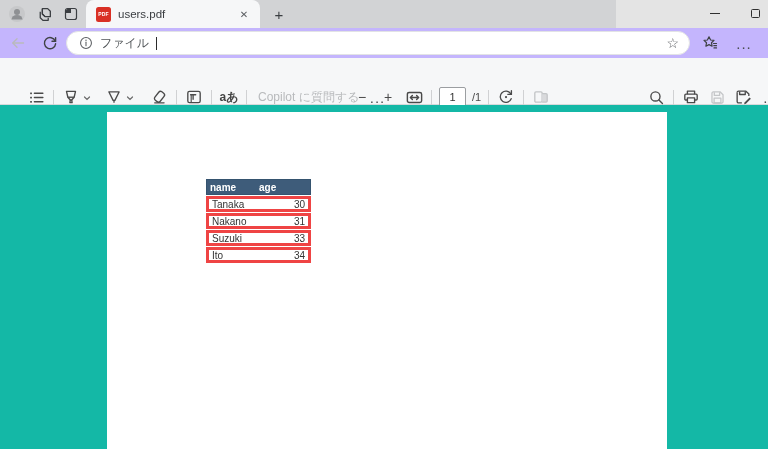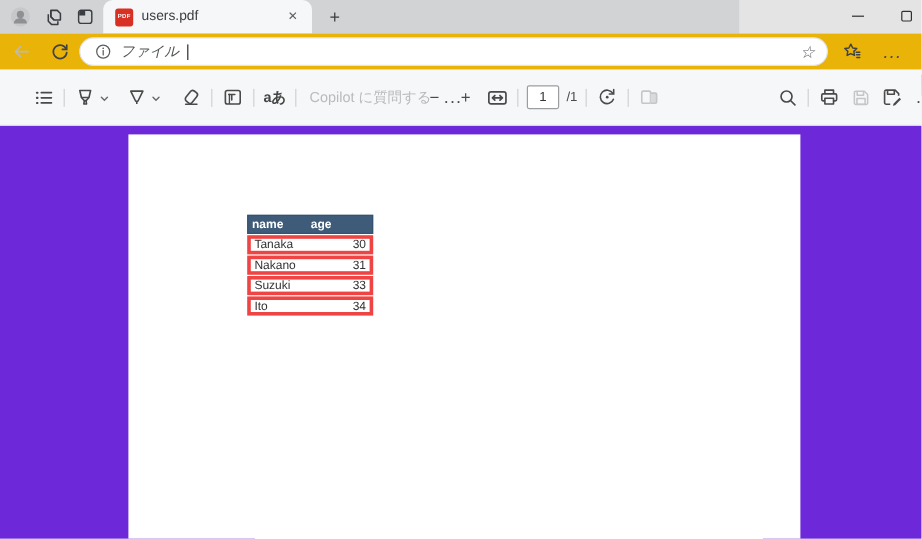--- a/index.html
+++ b/index.html
@@ -12,44 +12,44 @@
   .tab { position:absolute; left:86px; top:0; width:174px; height:28px; background:#f6f7f8; border-radius:8px 8px 0 0; display:flex; align-items:center; padding:0 8px 0 10px; }
   .pdf-badge { width:15px; height:15px; background:#d93025; border-radius:2.5px; color:#fff; font-size:5px; font-weight:bold; display:flex; align-items:center; justify-content:center; letter-spacing:.2px; }
   .tab-title { font-size:11.5px; color:#3a3d41; margin-left:7px; flex:1; white-space:nowrap; overflow:hidden; }
   .tab-close { font-size:10px; color:#5a5d61; width:16px; height:16px; display:flex; align-items:center; justify-content:center; border-radius:3px; cursor:pointer; }
   .newtab { position:absolute; left:268px; top:4px; width:22px; height:20px; display:flex; align-items:center; justify-content:center; font-size:15px; color:#3a3d41; cursor:pointer; }
   .win-btn { position:absolute; top:0; width:30px; height:26px; display:flex; align-items:center; justify-content:center; cursor:pointer; }
   .win-min-glyph { width:10px; height:1px; background:#303030; }
   .win-max-glyph { width:9px; height:9px; border:1.2px solid #303030; border-radius:1.5px; }
 
   
-  .addr-row { position:absolute; left:0; top:28px; width:768px; height:30px; background:#eab308;font-style:italic; }
+  .addr-row { position:absolute; left:0; top:28px; width:768px; height:30px; background:#c4b5fd; }
   .nav-btn { position:absolute; top:5px; width:24px; height:20px; display:flex; align-items:center; justify-content:center; cursor:pointer; }
   .addr-pill { position:absolute; left:66px; top:3px; width:624px; height:24px; background:#fff; border:1px solid #e2e3e5; border-radius:12px; display:flex; align-items:center; padding:0 10px 0 12px; }
   .addr-text { font-size:12px; color:#4f5356; margin-left:7px; }
   .addr-caret { width:1px; height:13px; background:#2b2b2b; margin-left:7px; }
   .addr-star { margin-left:auto; font-size:14px; color:#5a5d61; cursor:pointer; line-height:1; }
   .addr-ext { position:absolute; top:4px; display:flex; align-items:center; justify-content:center; width:24px; height:22px; cursor:pointer; }
   .dots-glyph { font-size:15px; color:#4a4d50; letter-spacing:1px; }
   .copilot-orb { position:absolute; left:757px; top:34px; width:18px; height:18px; border-radius:50%; background:linear-gradient(135deg,#4ba0e8 0%,#6fd0e0 35%,#8de8a0 65%,#f7d560 100%); }
 
   
   .pdf-toolbar { position:absolute; left:0; top:58px; width:768px; height:47px; background:#f6f7f8; border-bottom:1px solid #d8d9db; }
-  .tb-group { position:absolute; top:0; height:46px; display:flex; align-items:center; }
+  .tb-group { position:absolute; top:16px; height:46px; display:flex; align-items:center; }
   .tb-item { display:flex; align-items:center; justify-content:center; min-width:20px; height:28px; cursor:pointer; }
   .tb-sep { width:1px; height:15px; background:#d0d1d3; margin:0 7px; }
   .chev { margin:2px 2px 0 1px; cursor:pointer; }
   .copilot-label { font-size:12px; color:#b8babc; white-space:nowrap; margin:0 8px 0 4px; }
   .glyph-btn { font-size:14px; color:#4a4a4a; }
   .read-aloud { font-size:12px; color:#454545; font-weight:bold; }
   .page-input { width:27px; height:20px; border:1px solid #9b9ea1; border-radius:2px; background:#fff; text-align:center; font-size:11px; color:#333; font-family:"Liberation Sans",sans-serif; }
   .page-total { font-size:11px; color:#4a4a4a; margin-left:6px; }
 
   
-  .content { position:absolute; left:0; top:105px; width:768px; height:344px; background:#6d28d9; }
+  .content { position:absolute; left:0; top:105px; width:768px; height:344px; background:#14b8a6; }
   .page { position:absolute; left:107px; top:7px; width:560px; height:337px; background:#fff; }
   .doc-table { position:absolute; left:99px; top:67px; width:105px; font-size:10px; }
   .t-head { display:flex; align-items:center; background:#3e5c7a; border:1px solid #35536f; height:16px; padding:0 3px; color:#fff; font-weight:bold; }
   .t-head .c-name { width:49px; }
   .t-row { display:flex; align-items:center; border:3px solid #ef4444; height:16px; margin-top:1px; padding:0 3px; background:#fff; color:#333; }
   .t-row .c-name { flex:1; text-align:left; }
   .t-row .c-age { text-align:left; }
 
   svg { display:block; }
 </style>

